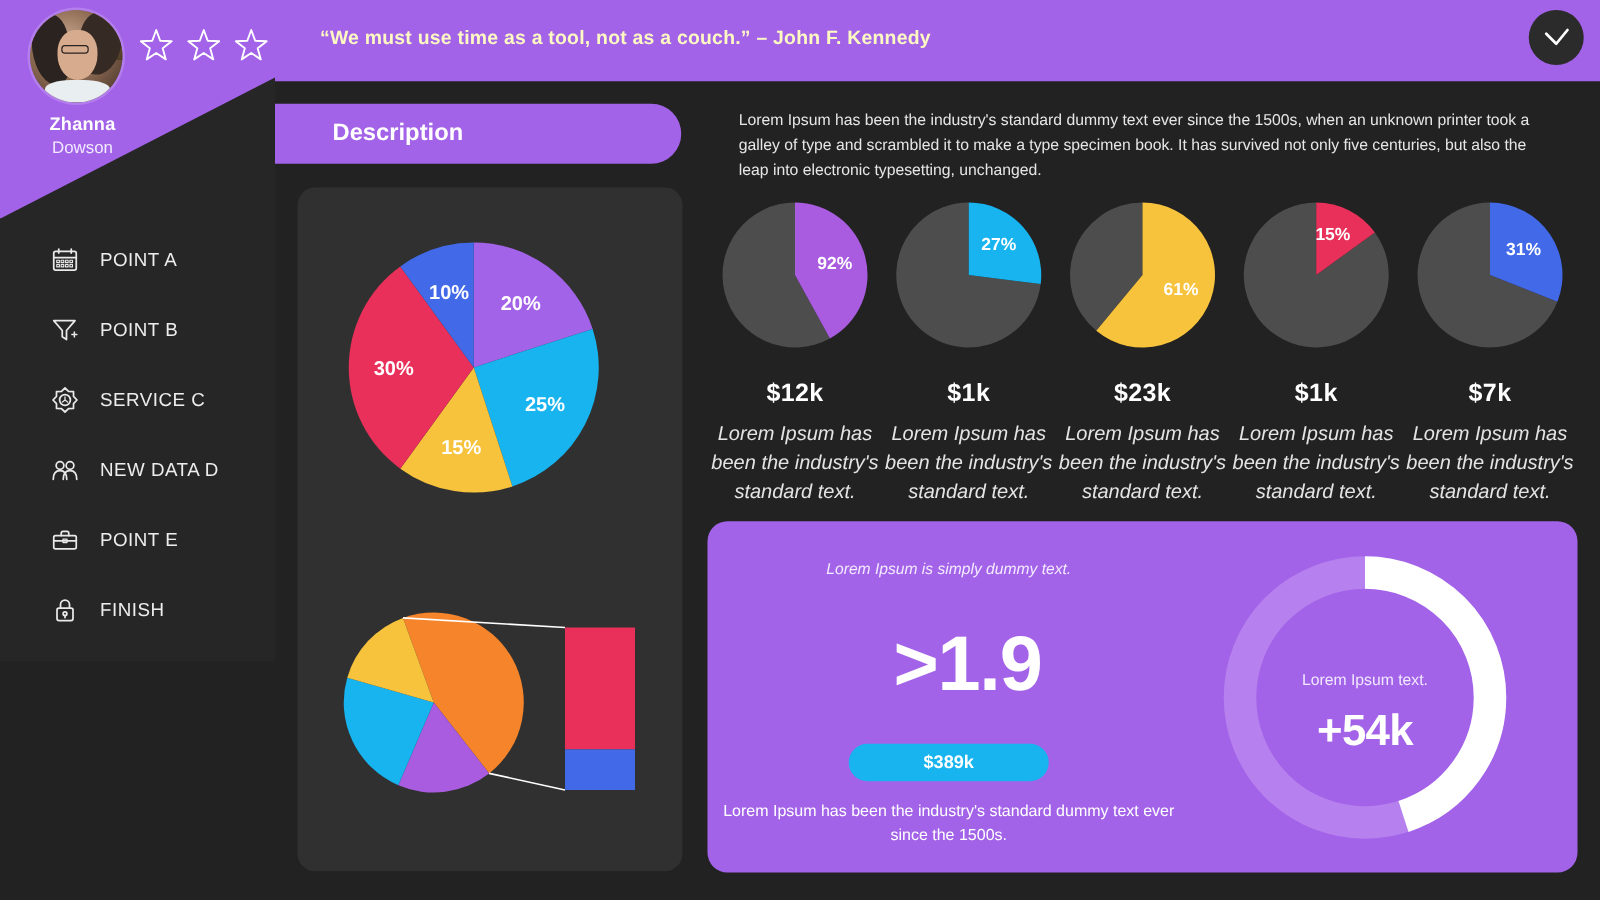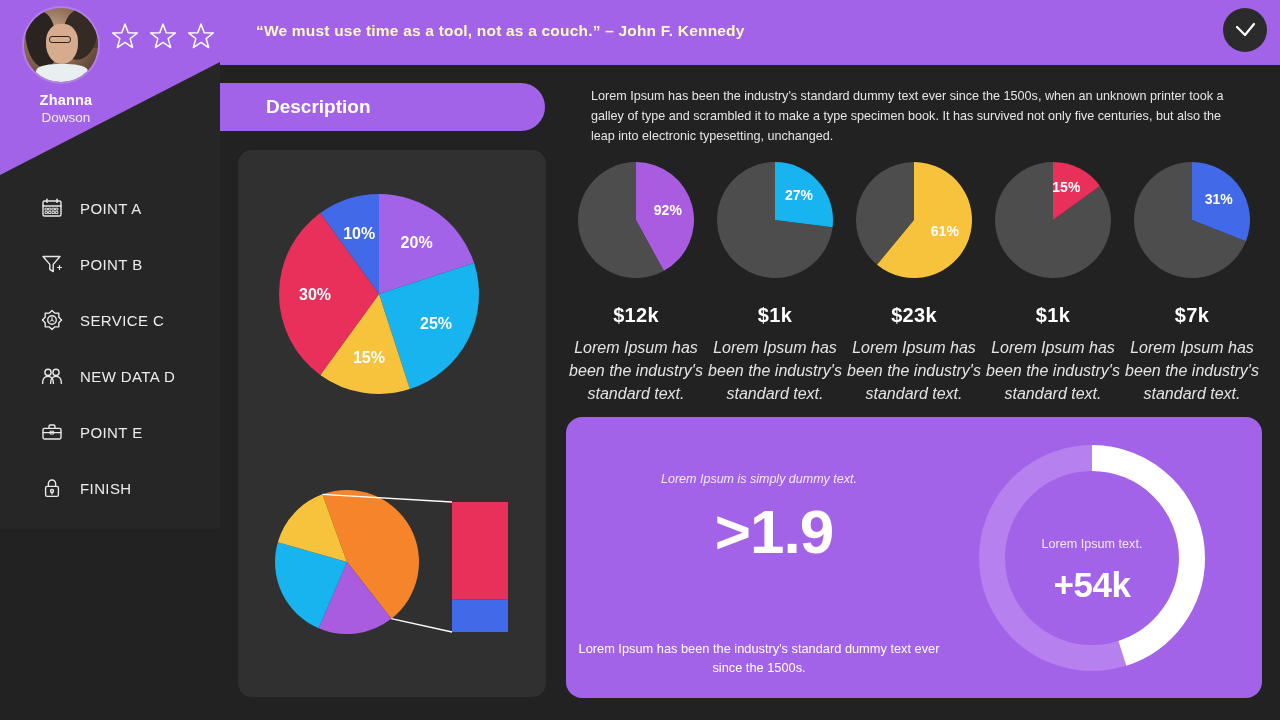--- a/index.html
+++ b/index.html
@@ -114,21 +114,21 @@
   .stat-value { margin-top: 24px; color: #ffffff; font-size: 20px; font-weight: bold; letter-spacing: .3px; }
   .stat-caption { margin-top: 9px; color: #e4e4e4; font-size: 16px; font-style: italic; line-height: 1.45; }
   .pie-pct { position: absolute; color: #fff; font-size: 14px; font-weight: bold; }
 
   
   #purple-panel {
     position: absolute; left: 566px; top: 417px; width: 696px; height: 281px;
     background: #A363E8; border-radius: 16px;
   }
   #pp-top { position: absolute; left: 0; top: 31px; width: 386px; text-align: center;
-    color: #f4eaff; font-size: 12.5px; font-style: italic; margin-top: 24px; }
+    color: #f4eaff; font-size: 12.5px; font-style: italic; }
   #pp-big { position: absolute; left: 0; top: 84px; width: 386px; text-align: center;
     color: #ffffff; font-size: 62px; font-weight: bold; letter-spacing: -1px; line-height: 1; padding-left: 30px; }
   #pp-pill {
     position: absolute; left: 113px; top: 178px; width: 160px; height: 30px;
     background: #17B4F0; border-radius: 15px;
     display: flex; align-items: center; justify-content: center; cursor: pointer;
   }
   #pp-pill span { color: #fff; font-size: 14.5px; font-weight: bold; }
   #pp-bottom { position: absolute; left: 0; top: 222px; width: 386px; text-align: center;
     color: #ffffff; font-size: 12.8px; line-height: 1.5; }
@@ -346,20 +346,23 @@
             <path d="M 60 60 L 60.00 2.00 A 58 58 0 0 1 113.93 81.35 Z" fill="#4169E8"></path>
           </svg><div class="pie-pct" style="left: 72.7418px; top: 30.7875px;">31%</div></div>
         <div class="stat-value">$7k</div>
         <div class="stat-caption">Lorem Ipsum has been the industry's standard text.</div>
       </div>
     </div>
 
   <div id="purple-panel">
     <div id="pp-top">Lorem Ipsum is simply dummy text.</div>
     <div id="pp-big">&gt;1.9</div>
+    <div id="pp-pill">
+      <span>$389k</span>
+    </div>
     <div id="pp-bottom">Lorem Ipsum has been the industry's standard dummy text ever since the 1500s.</div>
     <div id="donut"><svg width="240" height="240" viewBox="0 0 240 240">
           <circle cx="120" cy="120" r="100" fill="none" stroke="#B680EE" stroke-width="26"></circle>
           <circle cx="120" cy="120" r="100" fill="none" stroke="#FFFFFF" stroke-width="26" stroke-dasharray="282.7 628.3" transform="rotate(-90 120 120)"></circle>
         </svg></div>
     <div id="donut-label">Lorem Ipsum text.</div>
     <div id="donut-value">+54k</div>
   </div>
 
 </div>

